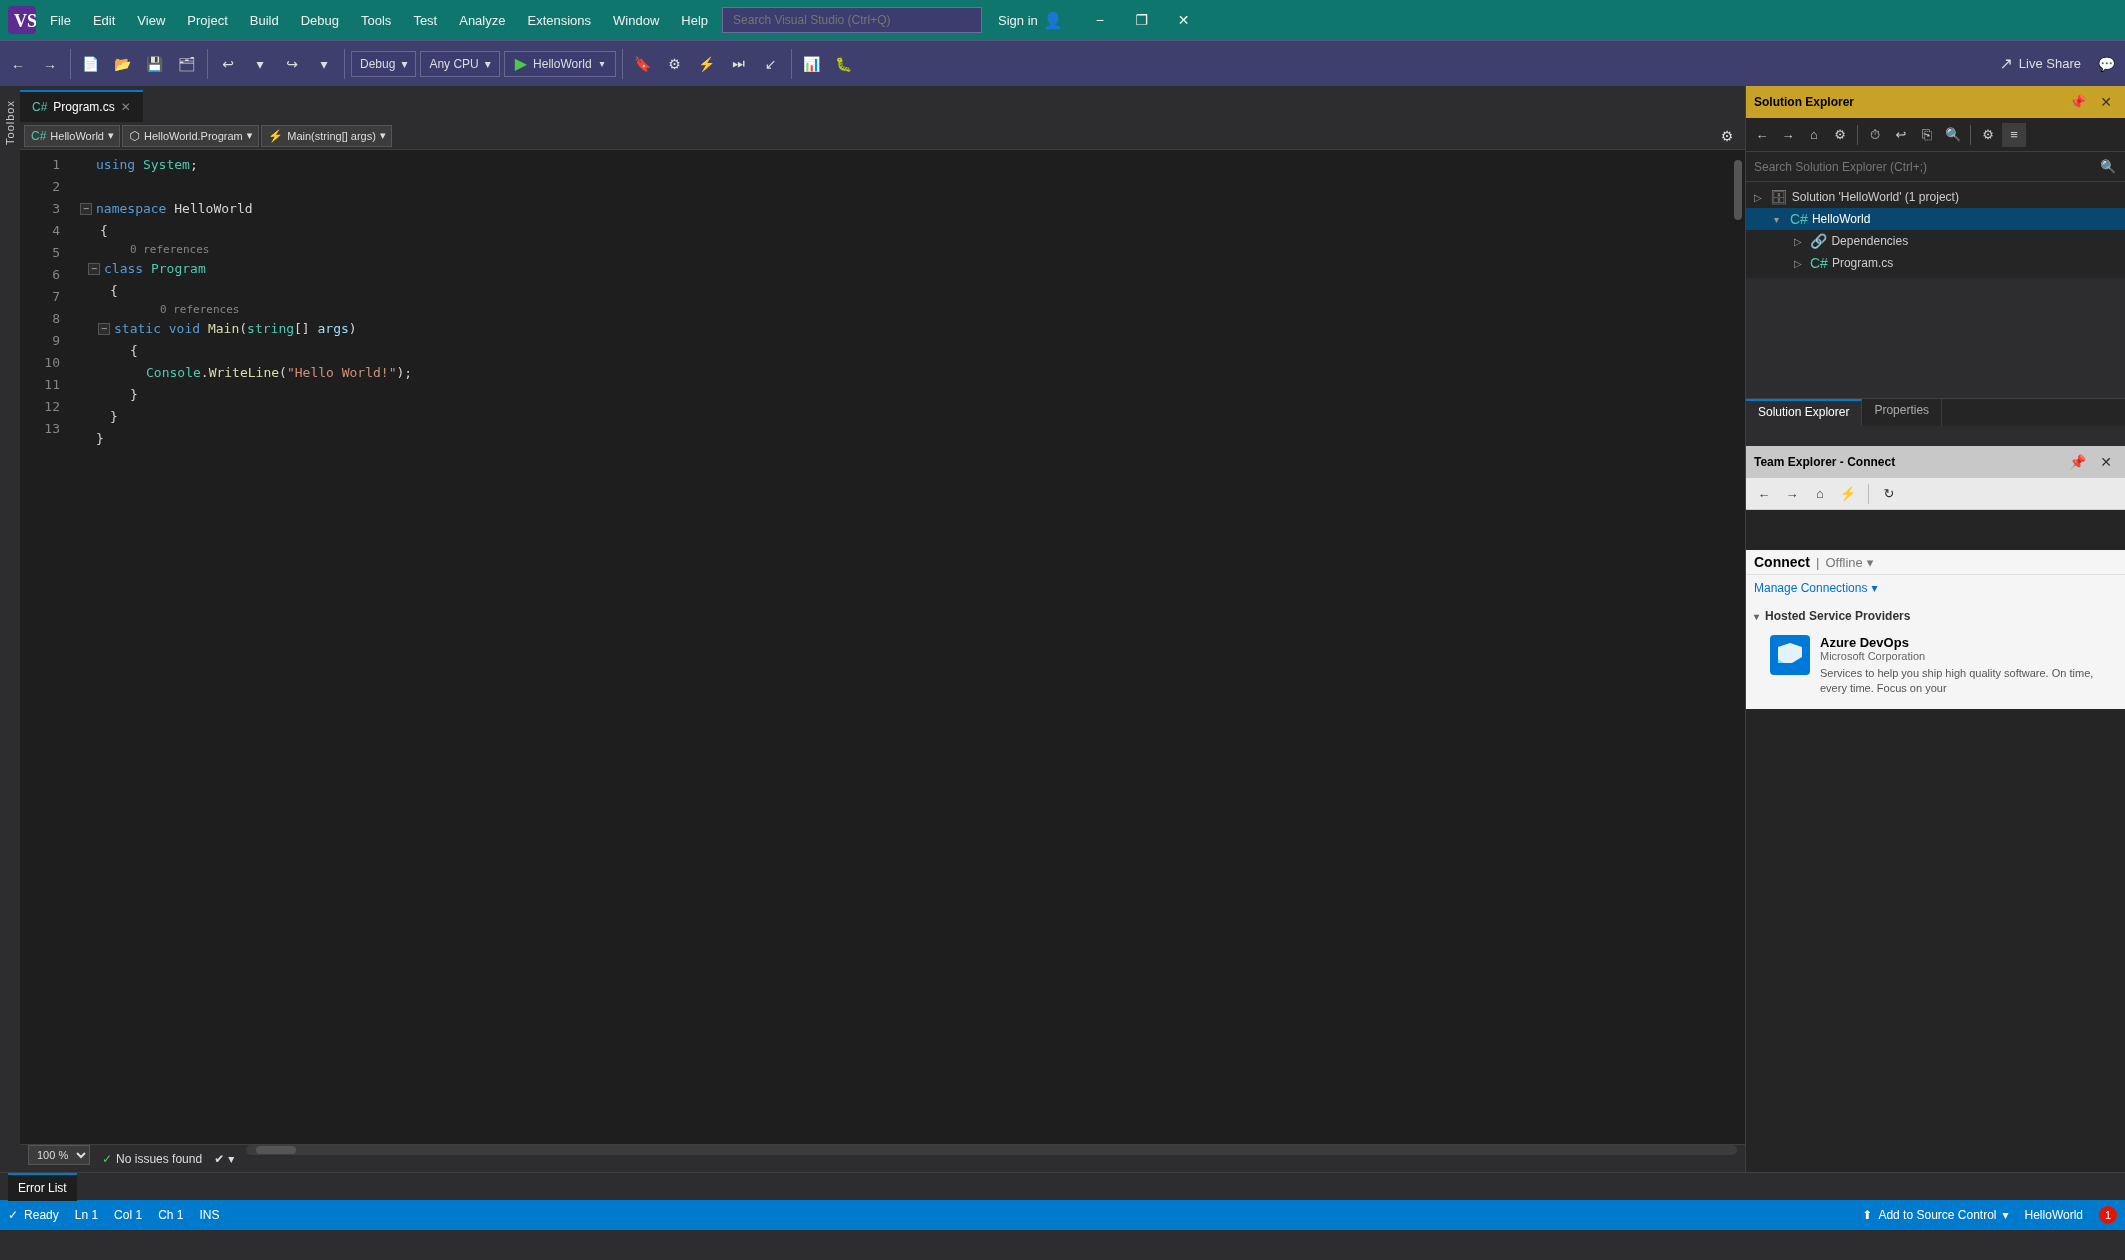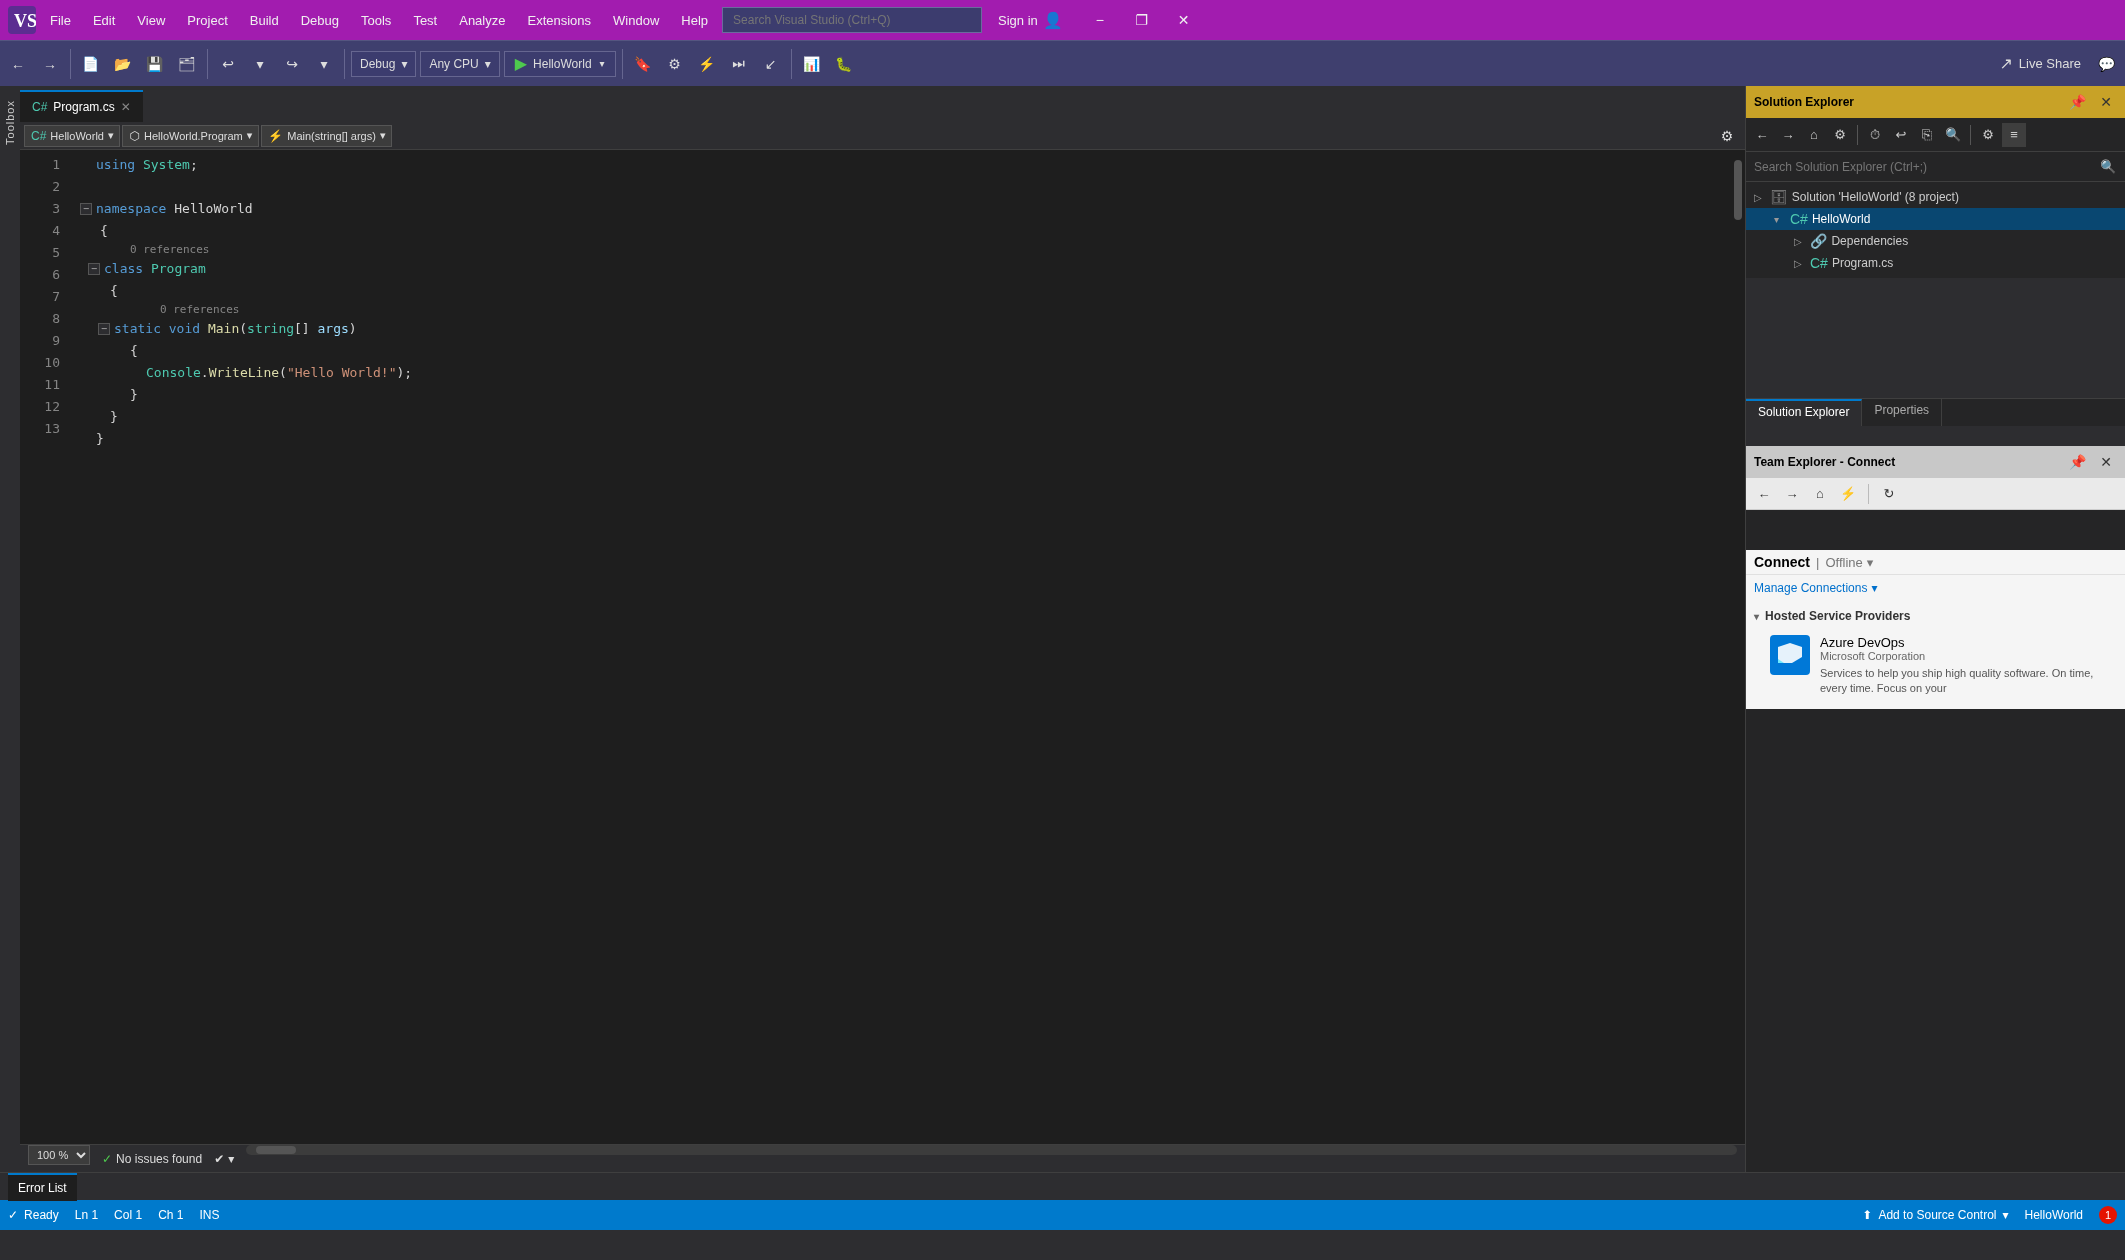--- a/index.html
+++ b/index.html
@@ -10,21 +10,21 @@
       font-size: 13px;
       background: #2d2d30;
       overflow: hidden;
       user-select: none;
     }
 
     
     #title-bar {
       display: flex;
       align-items: center;
-      background: #a21caf;
+      background: #0f766e;
       height: 40px;
       padding: 0 8px;
       gap: 6px;
     }
     .menu-item {
       color: #f0f0f0;
       padding: 4px 8px;
       font-size: 13px;
       cursor: pointer;
     }
@@ -472,21 +472,21 @@
       align-items: flex-start;
       gap: 10px;
       padding: 8px 16px;
     }
     .provider-logo {
       width: 40px;
       height: 40px;
       flex-shrink: 0;
     }
     .provider-info { flex: 1; }
-    .provider-name { font-size: 13px; font-weight: 400; color: #000; }
+    .provider-name { font-size: 13px; font-weight: 700; color: #000; }
     .provider-corp { font-size: 11px; color: #666; }
     .provider-desc { font-size: 11px; color: #555; margin-top: 4px; line-height: 1.4; }
 
     
     #status-bar {
       height: 30px;
       background: #007acc;
       display: flex;
       align-items: center;
       padding: 0 8px;
@@ -818,21 +818,21 @@
       </div>
       <div id="se-search">
         <input type="text" style="flex: 1 1 0%; background: transparent; border: none; color: rgb(204, 204, 204); font-size: 12px; outline: none;" placeholder="Search Solution Explorer (Ctrl+;)">
         <span style="color:#aaa;">🔍</span>
       </div>
       <div id="se-tree">
 
         <div class="tree-item">
           <span class="expand-icon">▷</span>
           <span class="item-icon" style="color:#888;">🗄</span>
-          <span>Solution 'HelloWorld' (8 project)</span>
+          <span>Solution 'HelloWorld' (1 project)</span>
         </div>
 
         <div class="tree-item selected" style="padding-left:28px;">
           <span class="expand-icon">▾</span>
           <span class="item-icon" style="color:#4ec9b0;">C#</span>
           <span>HelloWorld</span>
         </div>
 
         <div class="tree-item" style="padding-left:48px;">
           <span class="expand-icon">▷</span>

